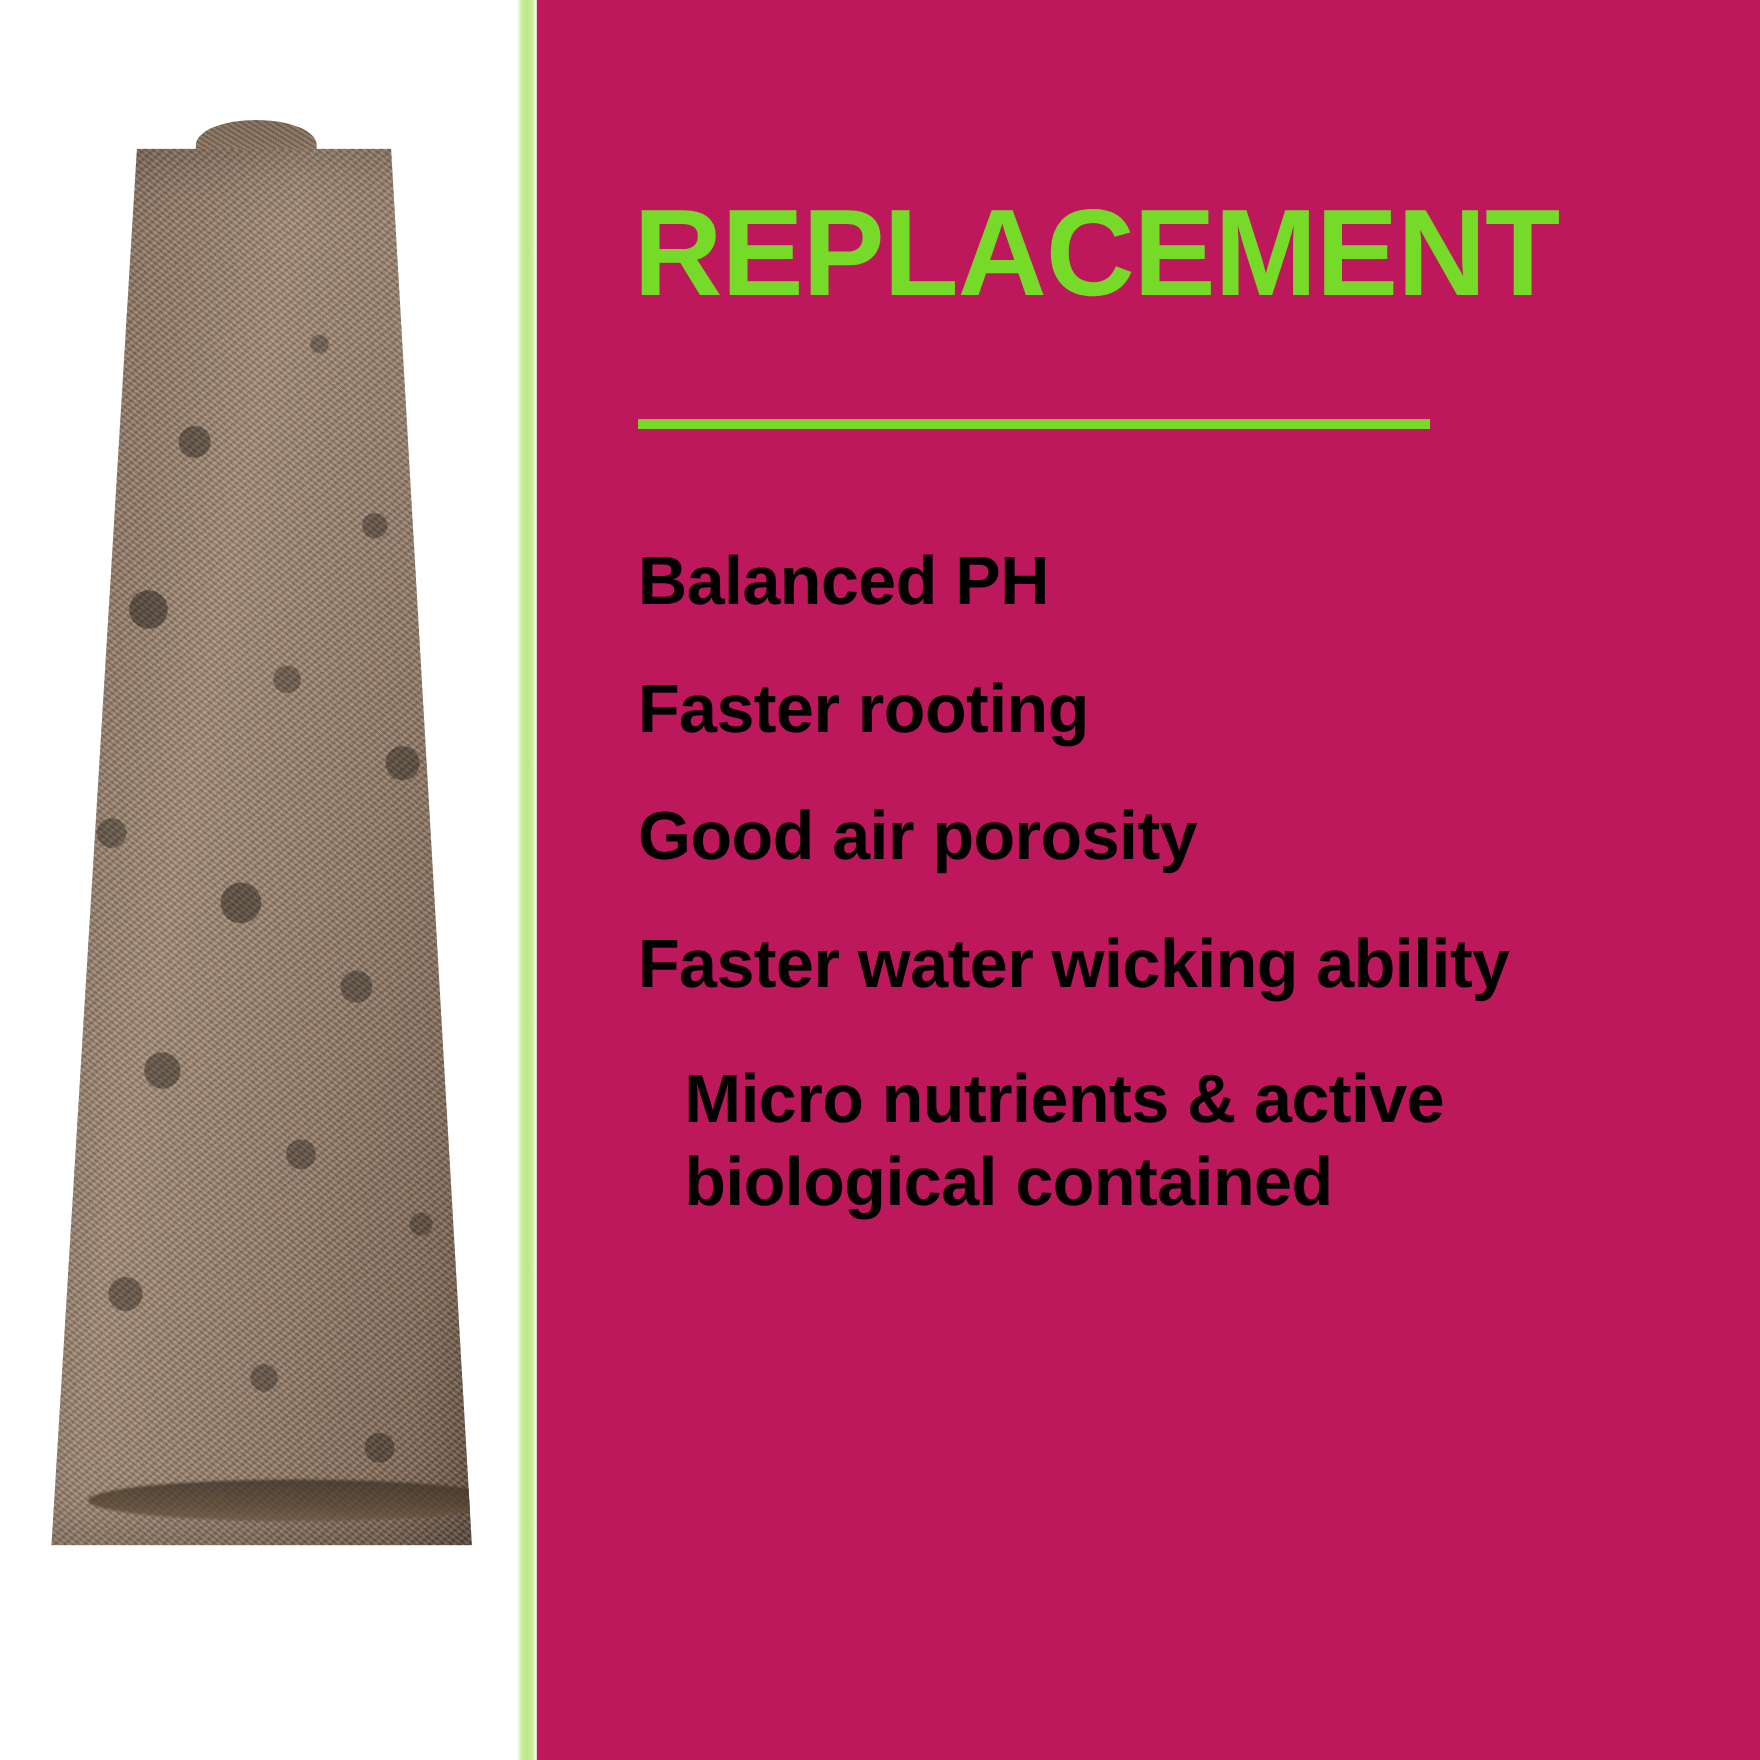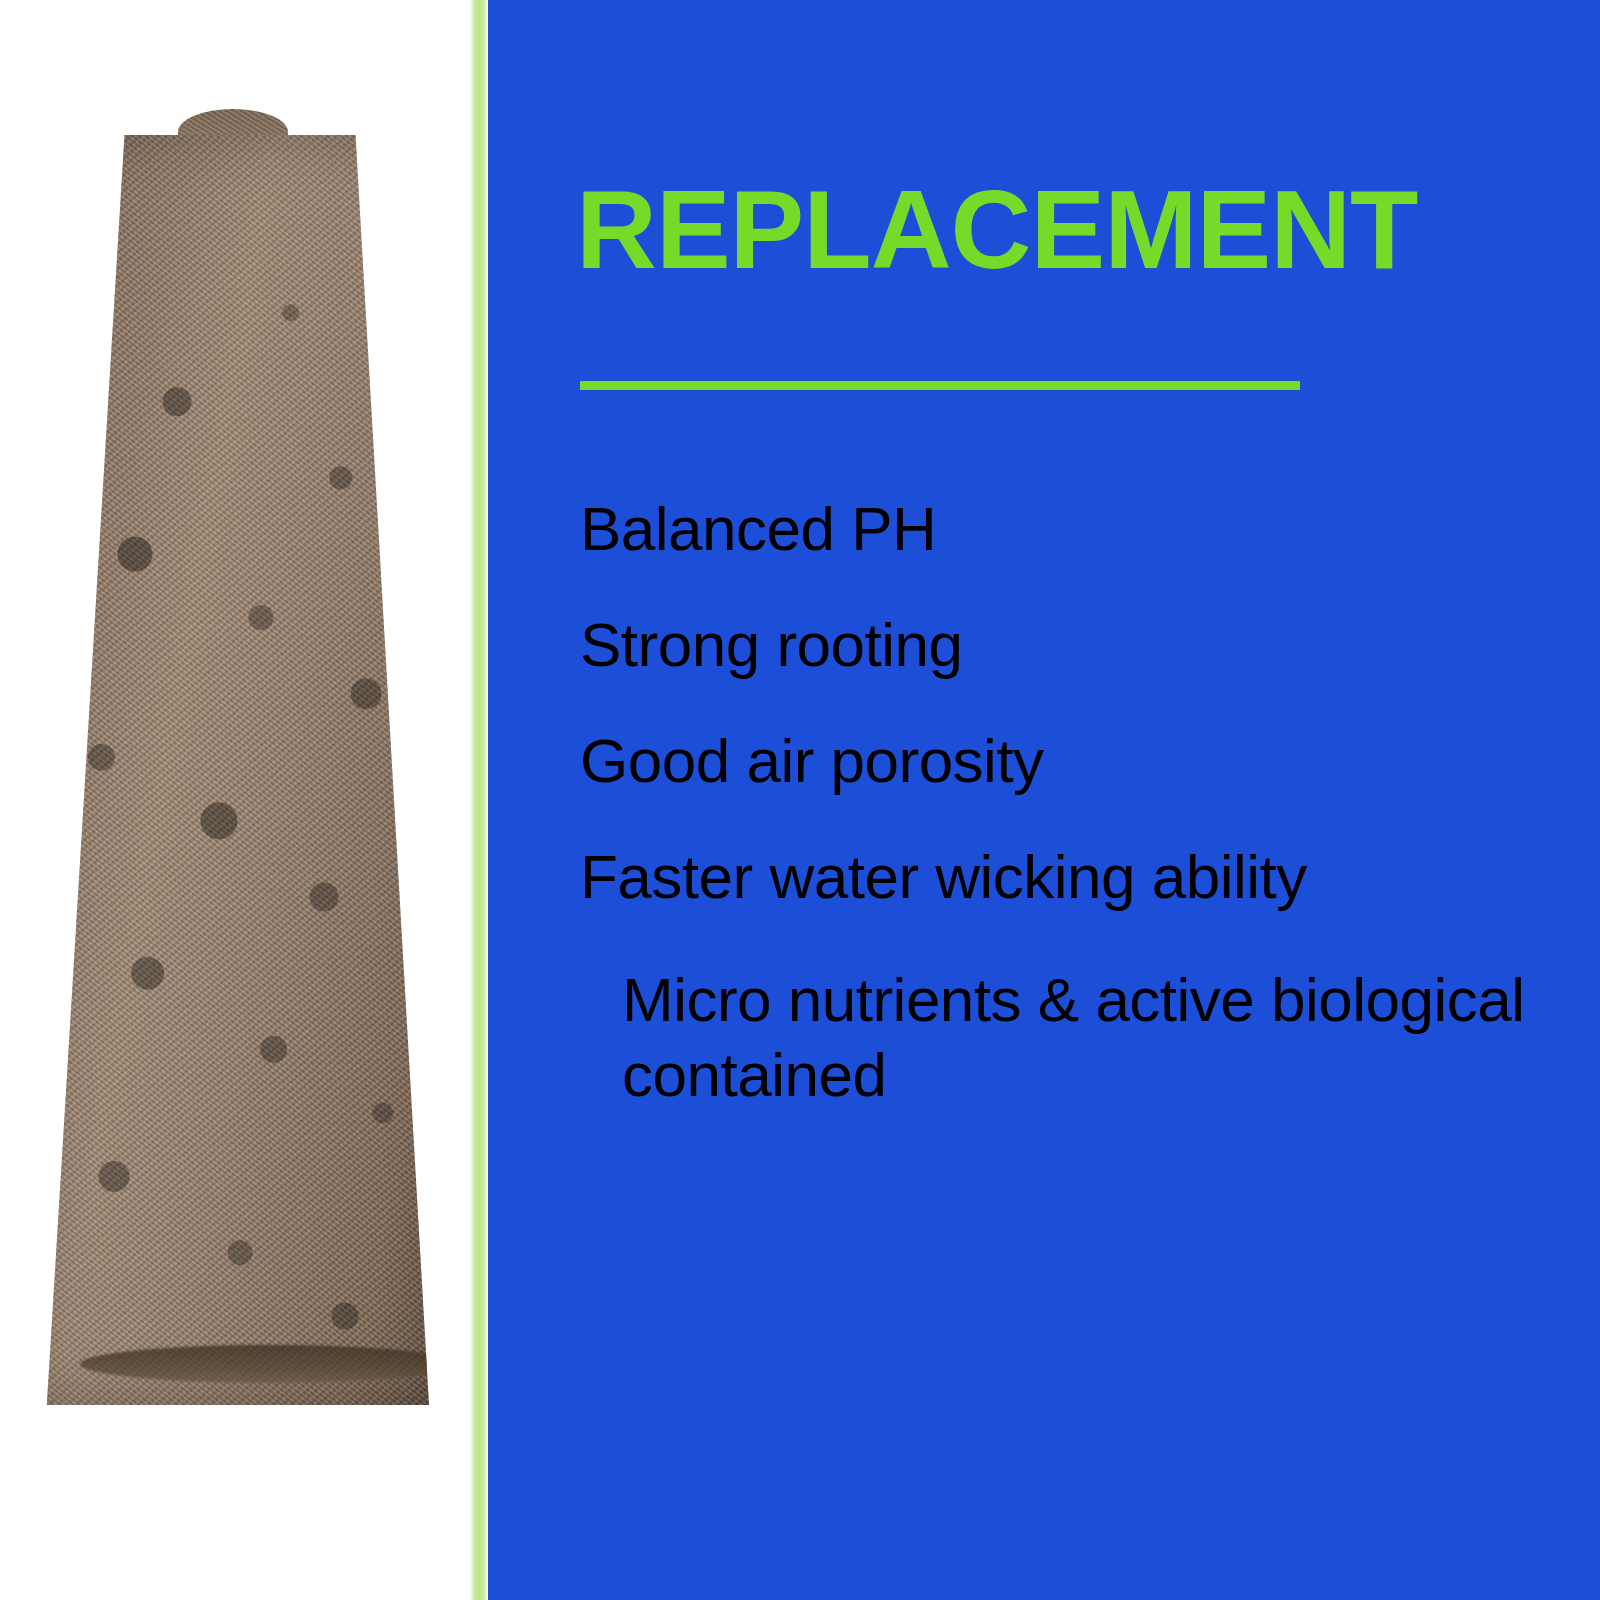--- a/index.html
+++ b/index.html
@@ -106,21 +106,21 @@
     background: linear-gradient(90deg, #ffffff 0%, #cdeda0 22%, #b9e889 50%, #cdeda0 78%, #ffffff 100%);
   }
 
   
   .content-panel {
     flex: 1 1 auto;
     position: relative;
     height: 1600px;
     padding: 0 60px 0 88px;
     box-sizing: border-box;
-    background: #1d4ed8;
+    background: #be185d;
   }
 
   .headline {
     margin: 0;
     padding-top: 175px;
     font-family: "Liberation Sans", sans-serif;
     font-weight: bold;
     font-size: 112px;
     line-height: 0.98;
     letter-spacing: -1px;
@@ -140,21 +140,21 @@
   }
 
   .features {
     list-style: none;
     margin: 0;
     padding: 0;
     padding-top: 108px;
   }
   .features li {
     font-family: "Liberation Sans", sans-serif;
-    font-weight: normal;
+    font-weight: bold;
     font-size: 62px;
     line-height: 1.0;
     color: #000000;
     margin: 0 0 54px 4px;
     white-space: nowrap;
     letter-spacing: -0.5px;
   }
   .features li.wrapline {
     white-space: normal;
     line-height: 1.22;
@@ -181,20 +181,20 @@
   <div class="content-panel">
 
     <h1 class="headline">
       <span>REPLACEMENT</span>
     </h1>
 
     <div class="rule"></div>
 
     <ul class="features">
       <li>Balanced PH</li>
-      <li>Strong rooting</li>
+      <li>Faster rooting</li>
       <li>Good air porosity</li>
       <li>Faster water wicking ability</li>
       <li class="wrapline">Micro nutrients &amp; active biological contained</li>
     </ul>
 
   </div>
 </div>
 
 </body></html>

